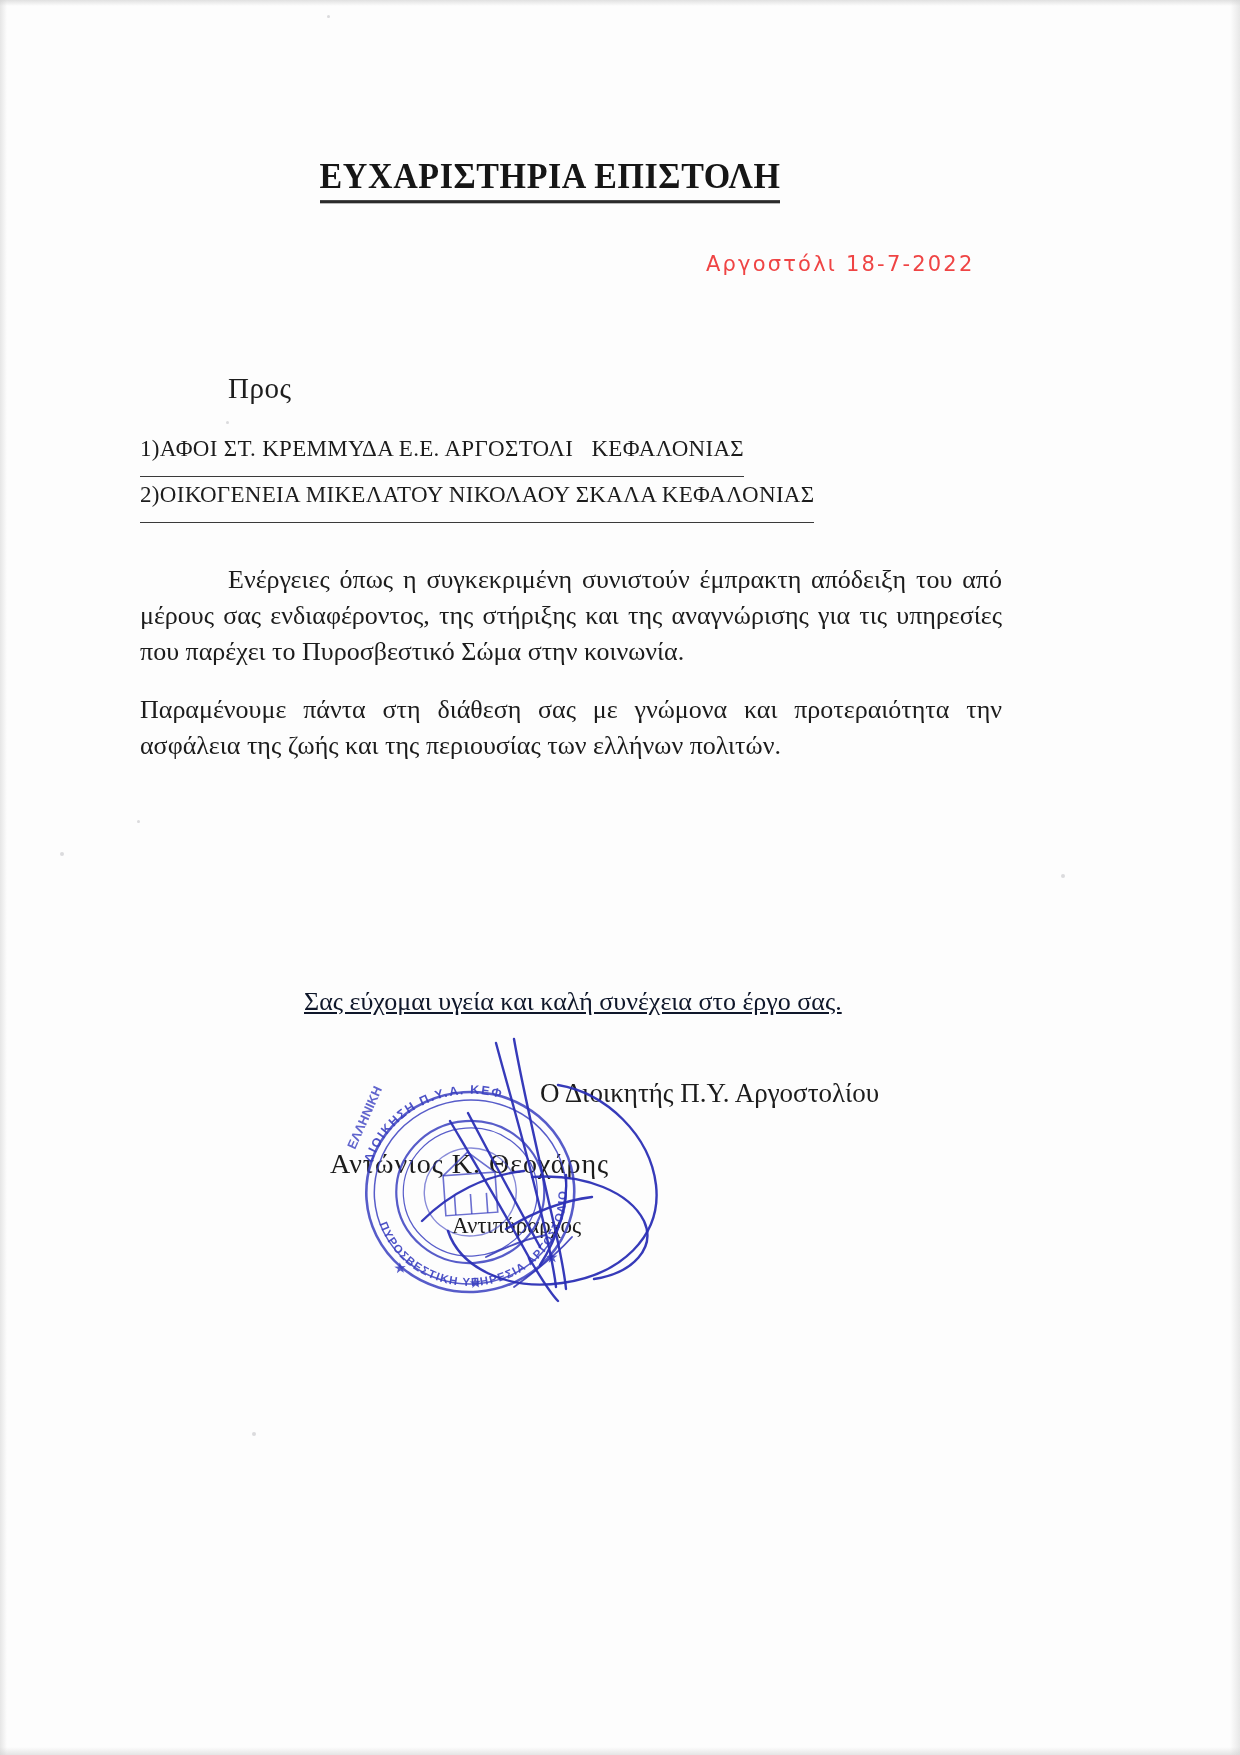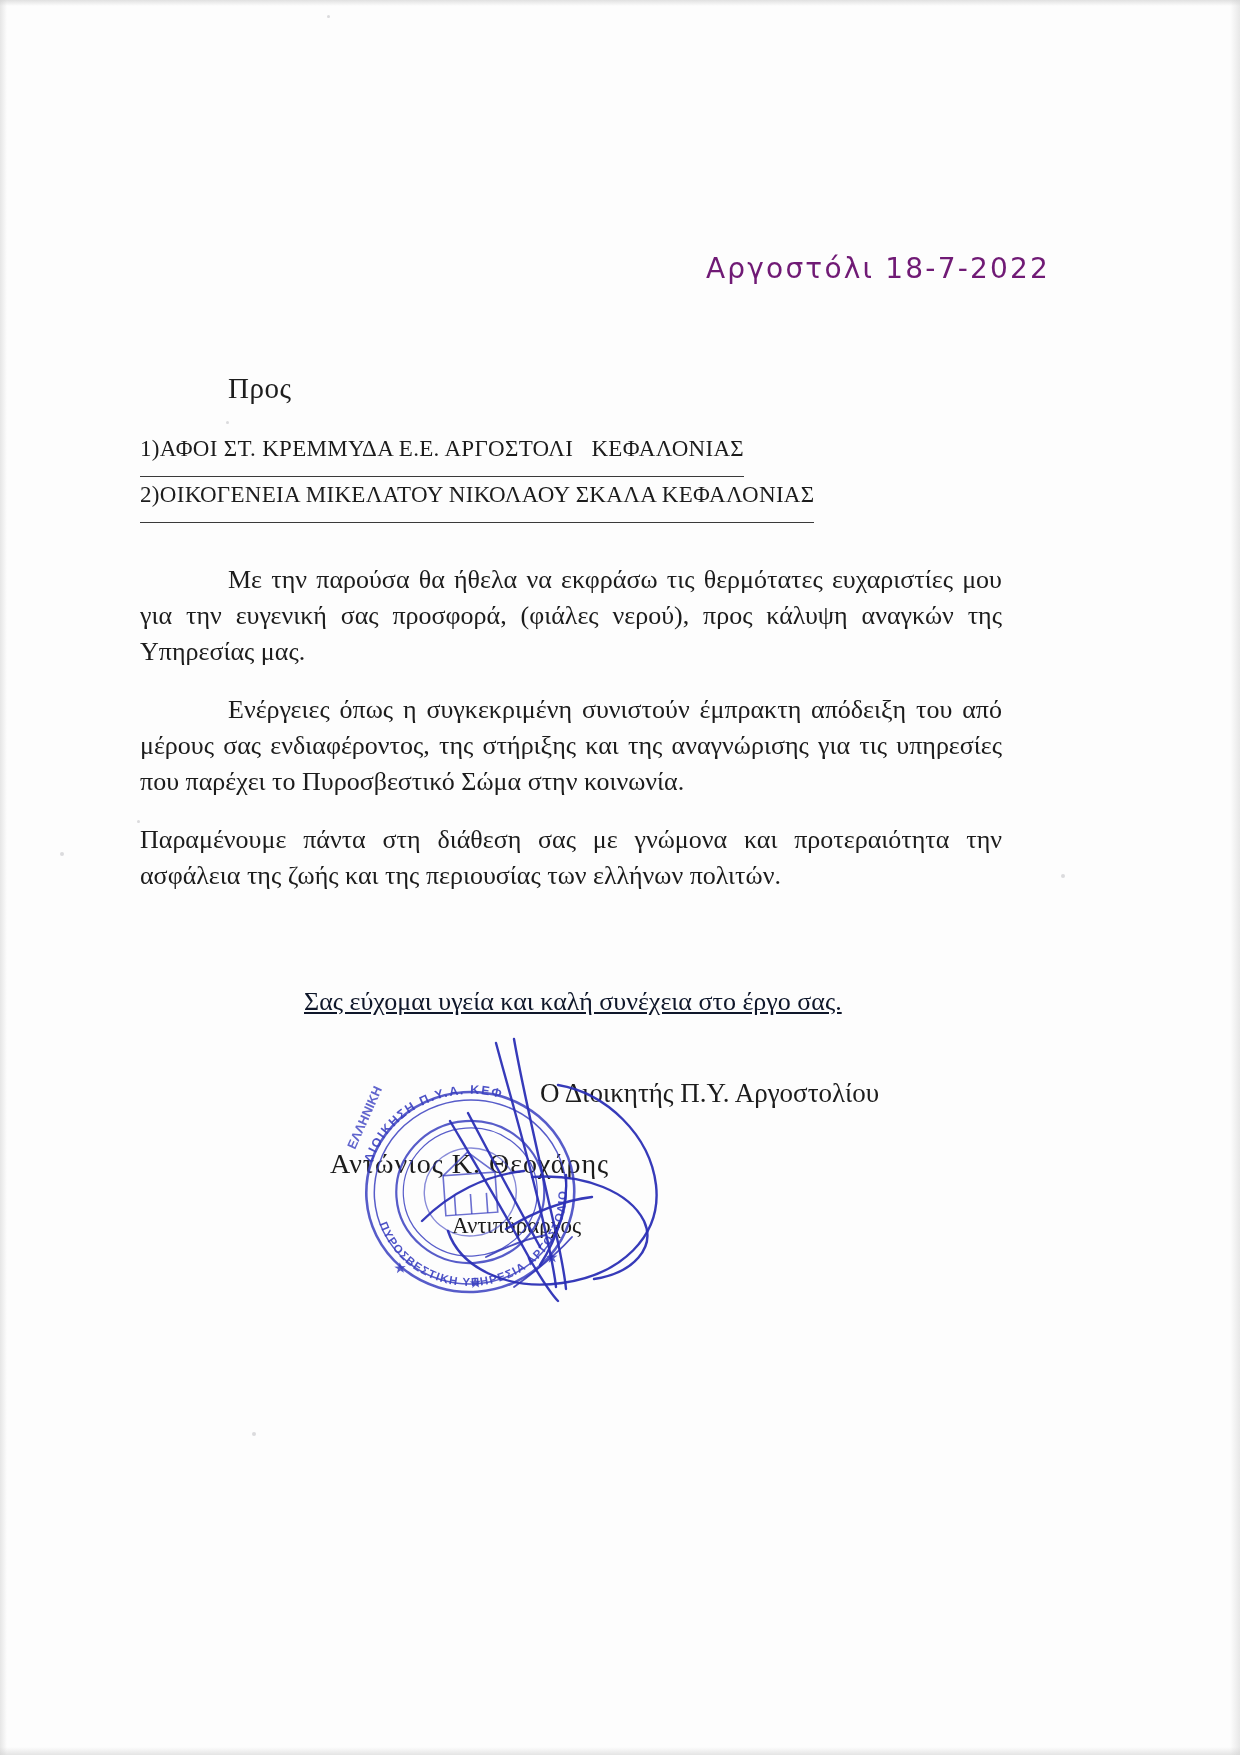--- a/index.html
+++ b/index.html
@@ -53,23 +53,23 @@
     color:#161616;
     border-bottom:3px solid #2b2b2b;
     padding-bottom:3px;
     transform:scaleY(1.06);
   }
 
   
   .date-line{
     position:absolute;left:706px;top:252px;
     font-family:"DejaVu Sans", sans-serif;
-    font-size:28px;
+    font-size:21px;
     letter-spacing:2.2px;
-    color:#701a75;
+    color:#ef4444;
     white-space:nowrap;
   }
 
   
   .pros{
     position:absolute;left:228px;top:372px;
     font-family:Liberation Serif, serif;
     font-size:29px;
     color:#1d1d1d;
     letter-spacing:.5px;
@@ -149,30 +149,32 @@
 
 <div class="speck" style="left:226px;top:421px;width:3px;height:3px;"></div>
 <div class="speck" style="left:60px;top:852px;width:4px;height:4px;"></div>
 <div class="speck" style="left:1061px;top:874px;width:4px;height:4px;"></div>
 <div class="speck" style="left:252px;top:1432px;width:4px;height:4px;"></div>
 <div class="speck" style="left:327px;top:15px;width:3px;height:3px;"></div>
 <div class="speck" style="left:137px;top:820px;width:3px;height:3px;"></div>
 
 <div class="content">
 
+  <div class="title-wrap">
+    <span class="title">ΕΥΧΑΡΙΣΤΗΡΙΑ ΕΠΙΣΤΟΛΗ</span>
+  </div>
 
   <div class="date-line">Αργοστόλι  18-7-2022</div>
 
   <div class="pros">Προς</div>
 
   <div class="recipient rec1">1)ΑΦΟΙ ΣΤ. ΚΡΕΜΜΥΔΑ Ε.Ε. ΑΡΓΟΣΤΟΛΙ   ΚΕΦΑΛΟΝΙΑΣ</div>
   <div class="recipient rec2">2)ΟΙΚΟΓΕΝΕΙΑ ΜΙΚΕΛΑΤΟΥ ΝΙΚΟΛΑΟΥ ΣΚΑΛΑ ΚΕΦΑΛΟΝΙΑΣ</div>
 
   <div class="body-block" style="top:562px;">
-    <p>Με την παρούσα θα ήθελα να εκφράσω τις θερμότατες ευχαριστίες μου για την ευγενική σας προσφορά, (φιάλες νερού), προς  κάλυψη αναγκών της Υπηρεσίας μας.</p>
     <p>Ενέργειες όπως η συγκεκριμένη συνιστούν έμπρακτη απόδειξη του από μέρους σας ενδιαφέροντος, της στήριξης και της αναγνώρισης για τις υπηρεσίες που παρέχει το Πυροσβεστικό Σώμα στην κοινωνία.</p>
     <p class="last">Παραμένουμε πάντα   στη διάθεση σας με γνώμονα και προτεραιότητα την ασφάλεια της ζωής και της περιουσίας των ελλήνων πολιτών.</p>
   </div>
 
   <div class="closing">Σας εύχομαι υγεία και καλή συνέχεια στο έργο σας.</div>
 
   <div class="sig-line sig-role">Ο Διοικητής  Π.Υ. Αργοστολίου</div>
   <div class="sig-line sig-name">Αντώνιος Κ. Θεοχάρης</div>
   <div class="sig-line sig-rank">Αντιπύραρχος</div>
 

